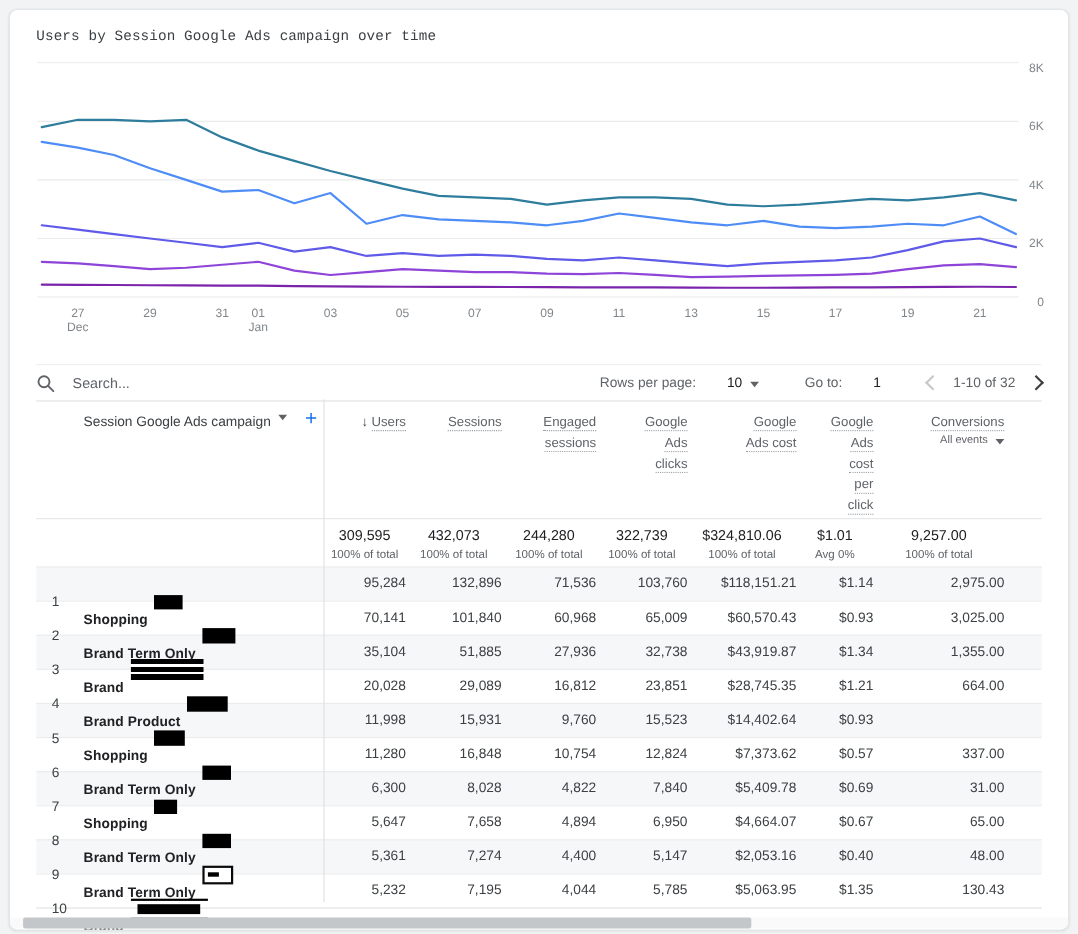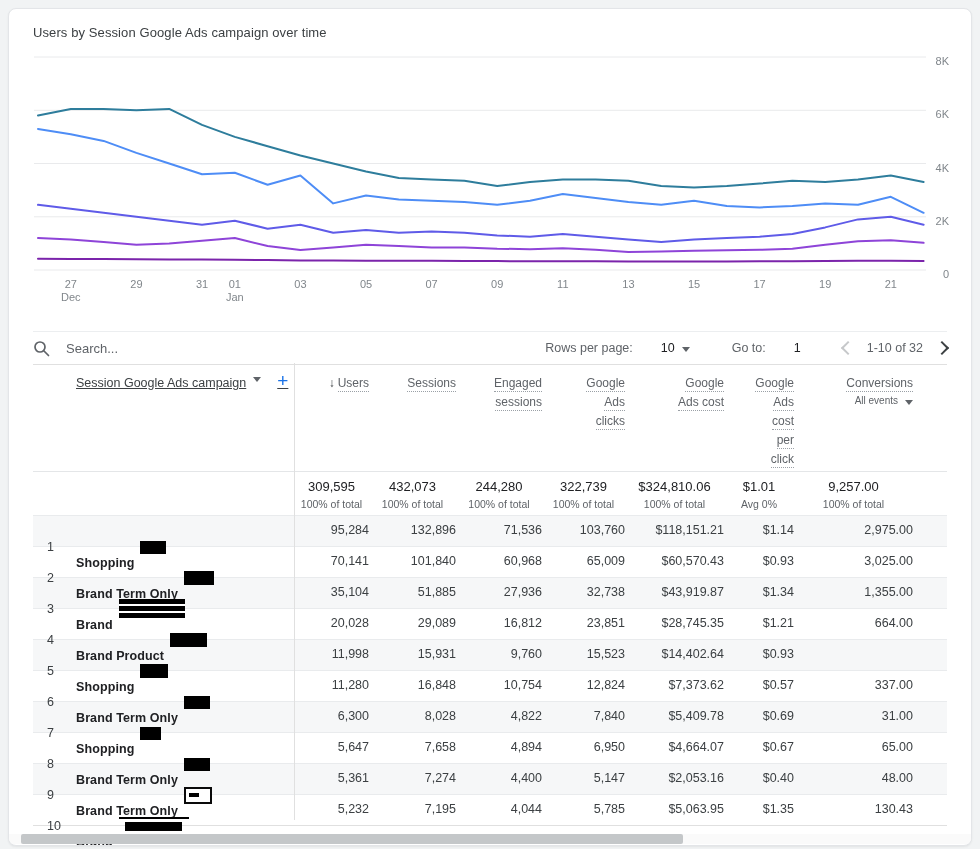--- a/index.html
+++ b/index.html
@@ -10,21 +10,21 @@
     -webkit-font-smoothing:antialiased;
   }
   .card{
     position:absolute;left:8px;top:8px;width:962px;height:836px;
     background:#fff;border:1px solid #e3e5e8;border-radius:8px;
     box-shadow:0 1px 2px rgba(60,64,67,.08);
     overflow:hidden;
   }
   .title{
     position:absolute;left:24px;top:16px;
-    font-size:13px;color:#3c4043;letter-spacing:.1px;
+    font-size:13px;color:#3c4043;letter-spacing:.1px;font-family:Liberation Mono, monospace;
   }
   svg.chart{position:absolute;left:0;top:47px;}
   svg.chart text{font-family:"Liberation Sans","DejaVu Sans",sans-serif;font-size:11px;fill:#80868b;}
 
   
   .toolbar{
     position:absolute;left:24px;top:322px;width:914px;height:32px;
     border-top:1px solid #eceef0;border-bottom:1px solid #e0e0e0;
     display:flex;align-items:center;
   }
@@ -143,21 +143,21 @@
       <span class="chev left disabled"></span>
       <span class="sp12"></span>
       <span>1-10 of 32</span>
       <span class="sp12"></span>
       <span class="chev right" style="cursor:pointer;"></span>
     </div>
   </div>
 
   <div class="tbl">
     <div class="grid hdr" id="hdr-row">
-      <div class="dim" style="cursor:pointer;text-decoration:underline;">
+      <div class="dim" style="cursor:pointer;">
         <span>Session Google Ads campaign</span>
         <span class="caret"></span>
         <span class="plus">+</span>
       </div>
 
     <div class="mh" style="cursor: pointer;">
           <div class="mh-line"><span class="sort-arrow">↓</span><span class="mh-text">Users</span></div>
         </div>
         <div class="mh" style="cursor: pointer;">
           <div class="mh-line"><span class="mh-text">Sessions</span></div>

